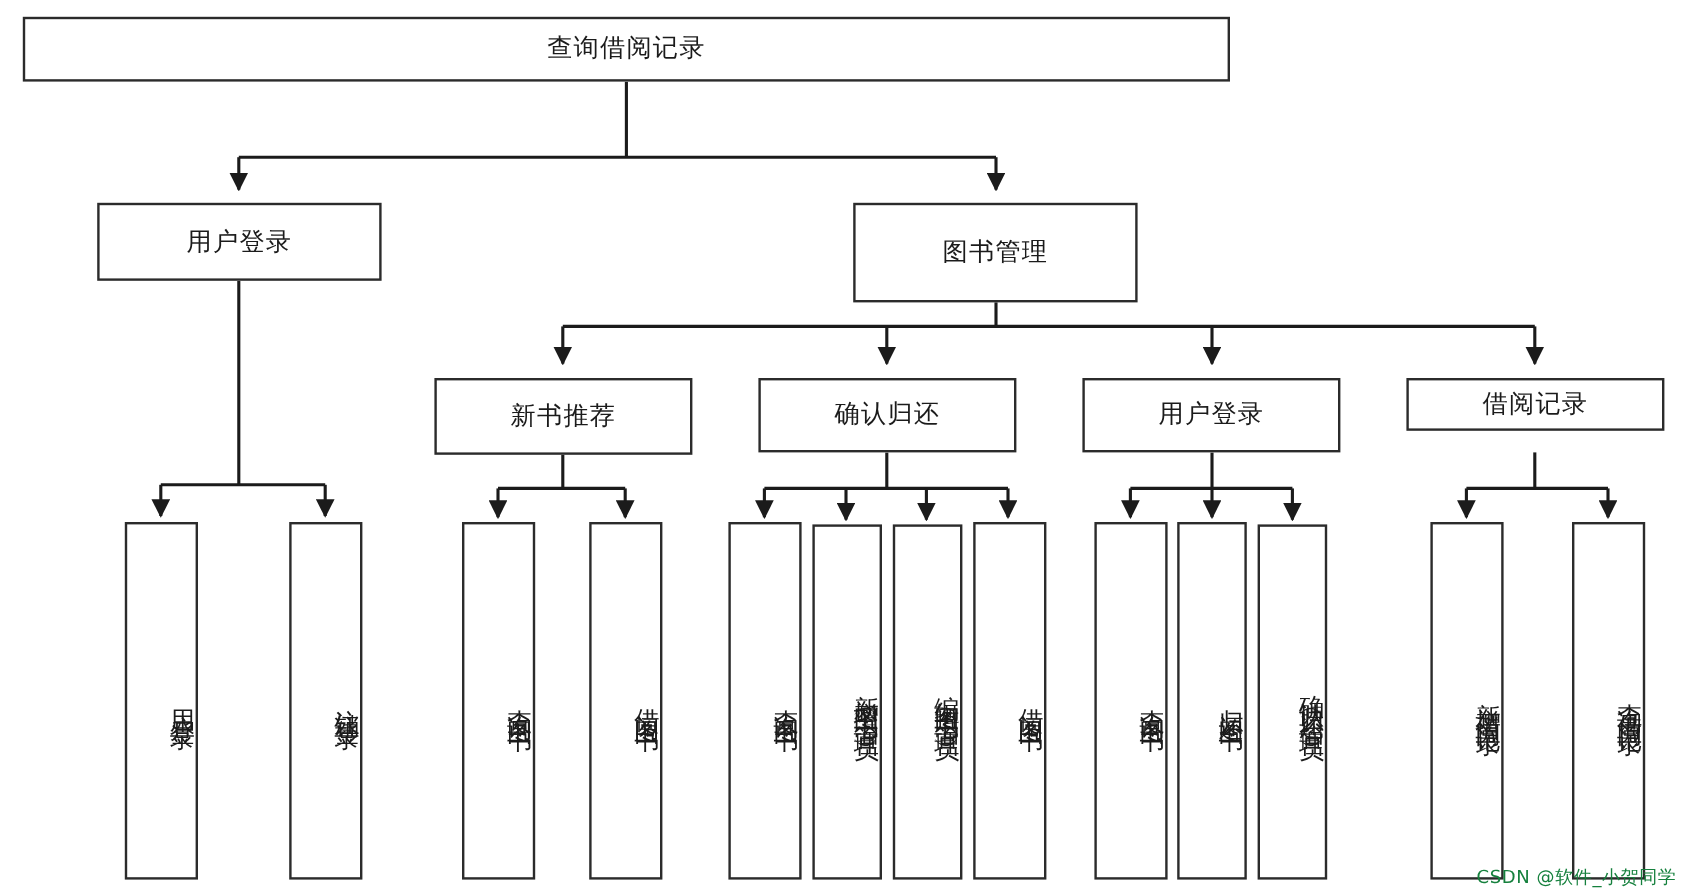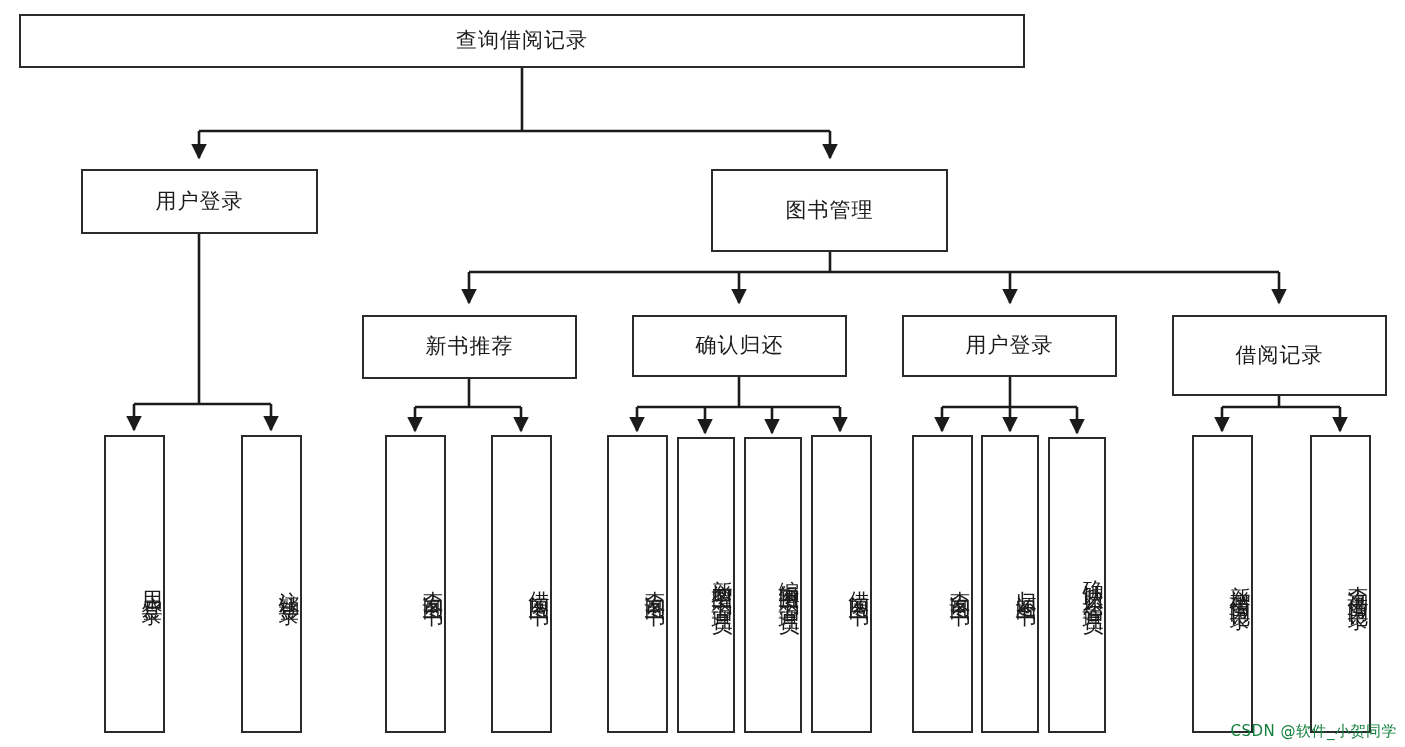--- a/index.html
+++ b/index.html
@@ -136,21 +136,21 @@
 
   <div class="node h" style="left:362px; top:315px; width:215px; height:64px;">
     <span>新书推荐</span>
   </div>
   <div class="node h" style="left:632px; top:315px; width:215px; height:62px;">
     <span>确认归还</span>
   </div>
   <div class="node h" style="left:902px; top:315px; width:215px; height:62px;">
     <span>用户登录</span>
   </div>
-  <div class="node h" style="left:1172px; top:315px; width:215px; height:81px;align-items:center;">
+  <div class="node h" style="left:1172px; top:315px; width:215px; height:44px;align-items:center;">
     <span>借阅记录</span>
   </div>
 
   <div class="node v" style="left:104px; top:435px; width:61px; height:298px;">
     <span class="vtext">用户登录</span>
   </div>
   <div class="node v" style="left:241px; top:435px; width:61px; height:298px;">
     <span class="vtext">注销登录</span>
   </div>
 

